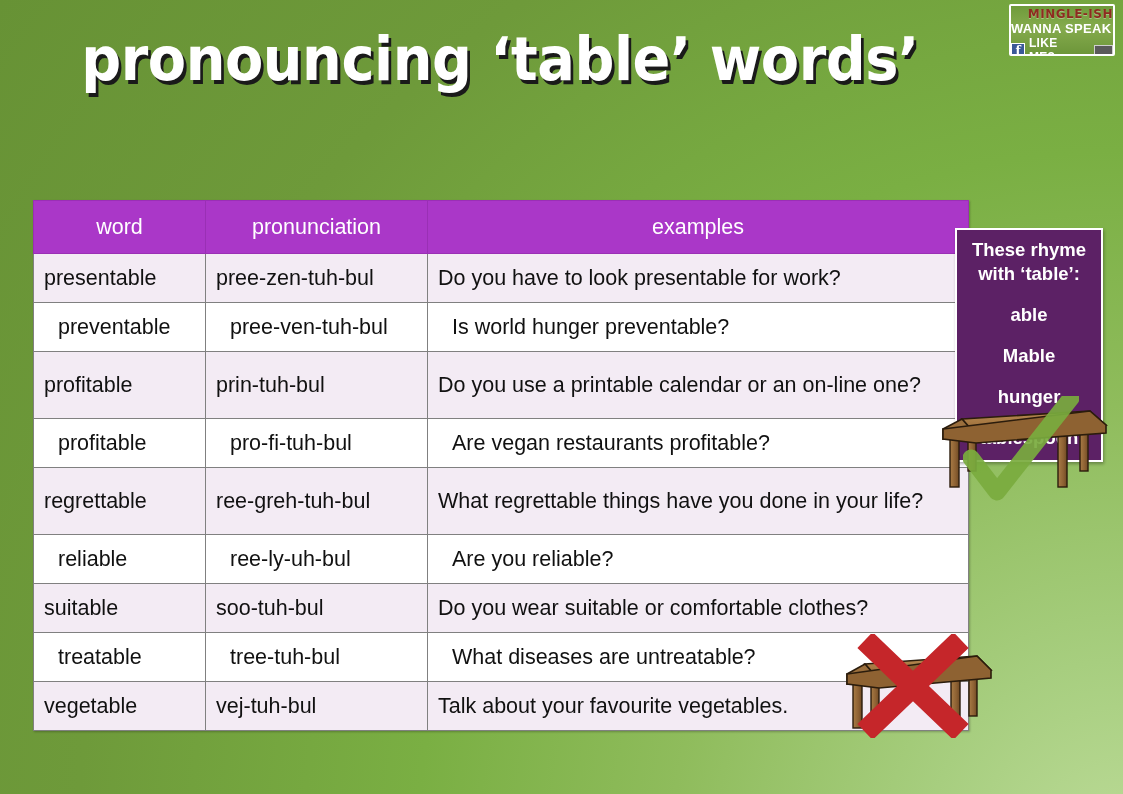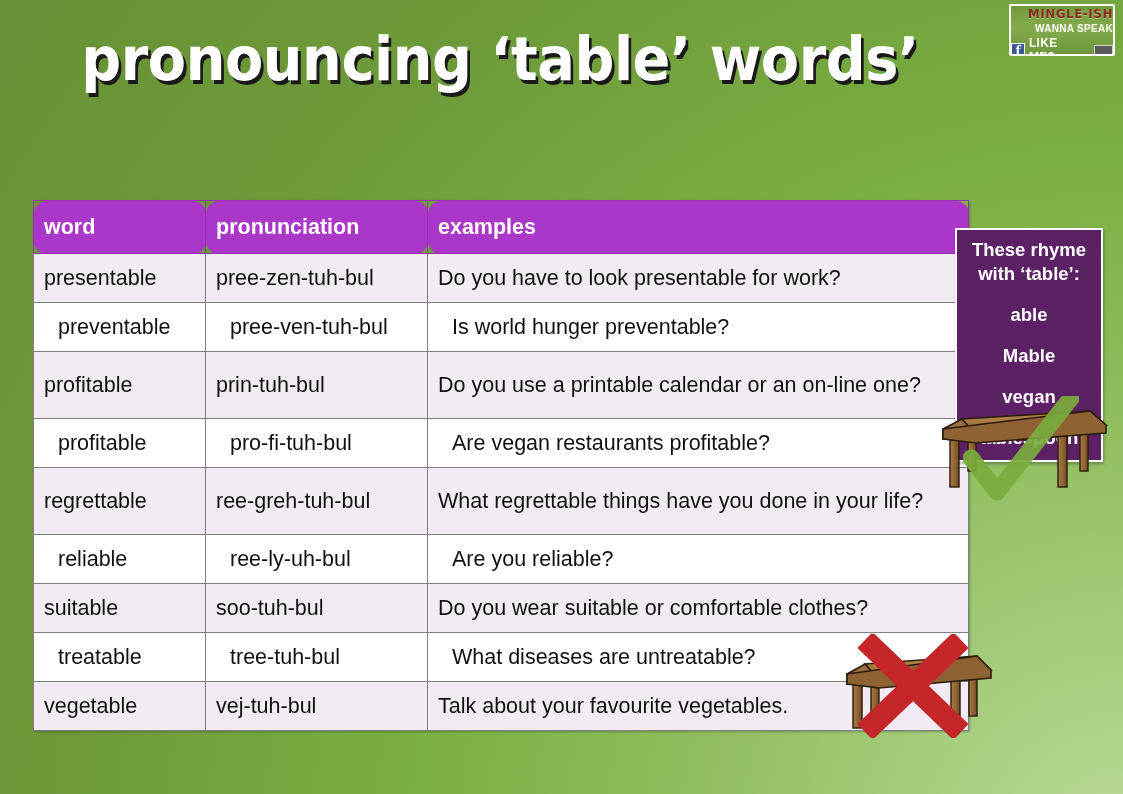--- a/index.html
+++ b/index.html
@@ -58,24 +58,24 @@
     font-weight: bold;
     font-size: 12px;
     letter-spacing: 0.5px;
     line-height: 15px;
     color: #8e2b20;
     text-shadow: 0 1px 0 rgba(255,255,255,.35);
     margin-top: 1px;
   }
   #logo .l2 {
     display: block;
-    text-align: right;
+    text-align: left;
     font-family: "Liberation Sans", sans-serif;
     font-weight: bold;
-    font-size: 10px;
+    font-size: 13px;
     line-height: 13px;
     color: #ffffff;
     letter-spacing: .3px;
   }
   #logo .l3row {
     display: flex;
     align-items: center;
     justify-content: center;
     gap: 4px;
     margin-top: 1px;
@@ -122,26 +122,25 @@
     border: 1px solid #808080;
     padding: 0 10px;
     font-size: 21.5px;
     color: #111111;
     vertical-align: middle;
     line-height: 28px;
   }
   #word-table thead th {
     background: #aa37c8;
     color: #ffffff;
-    font-weight: bold;
-    text-align: left;
+    font-weight: normal;
+    text-align: center;
     height: 52px;
     border-color: #9a2fb5;
     font-size: 21.5px;
-    border-radius: 13px;
   }
   #word-table col.c-word   { width: 172px; }
   #word-table col.c-pron   { width: 222px; }
   #word-table col.c-ex     { width: 541px; }
   #word-table tbody tr td { height: 48px; }
   #word-table tbody tr.alt td { background: #f3ebf4; }
   #word-table tbody tr.plain td { background: #ffffff; padding-left: 24px; }
   #word-table tbody tr.tall td { height: 66px; }
 
   
@@ -251,21 +250,21 @@
         <td>Talk about your favourite vegetables.</td>
       </tr>
     </tbody>
   </table>
 
   <div id="rhyme-note">
     <span class="head">These rhyme with ‘table’:</span>
     <div class="rhyme-list">
       <span>able</span>
       <span>Mable</span>
-      <span>vegan</span>
+      <span>hunger</span>
       <span>tablespoon</span>
     </div>
   </div>
 
   <svg class="table-img" id="table-good" viewBox="0 0 174 96">
     <defs>
       <linearGradient id="topg" x1="0" y1="0" x2="0" y2="1">
         <stop offset="0%" stop-color="#b78a52"></stop>
         <stop offset="45%" stop-color="#a87a44"></stop>
         <stop offset="100%" stop-color="#8e6232"></stop>

